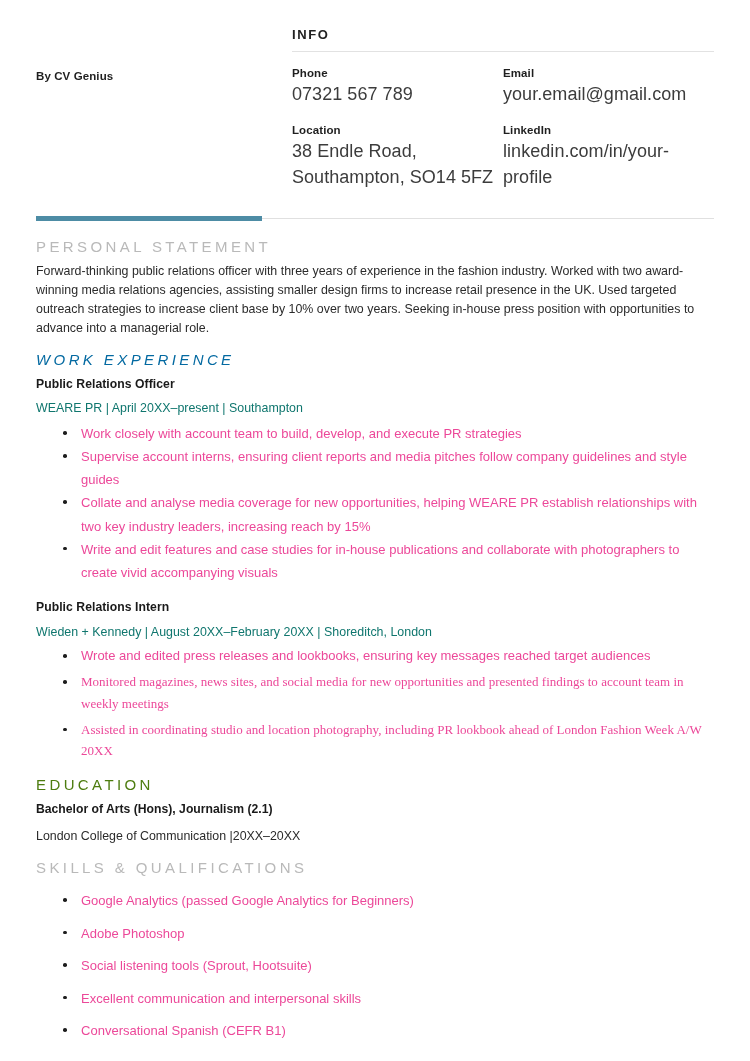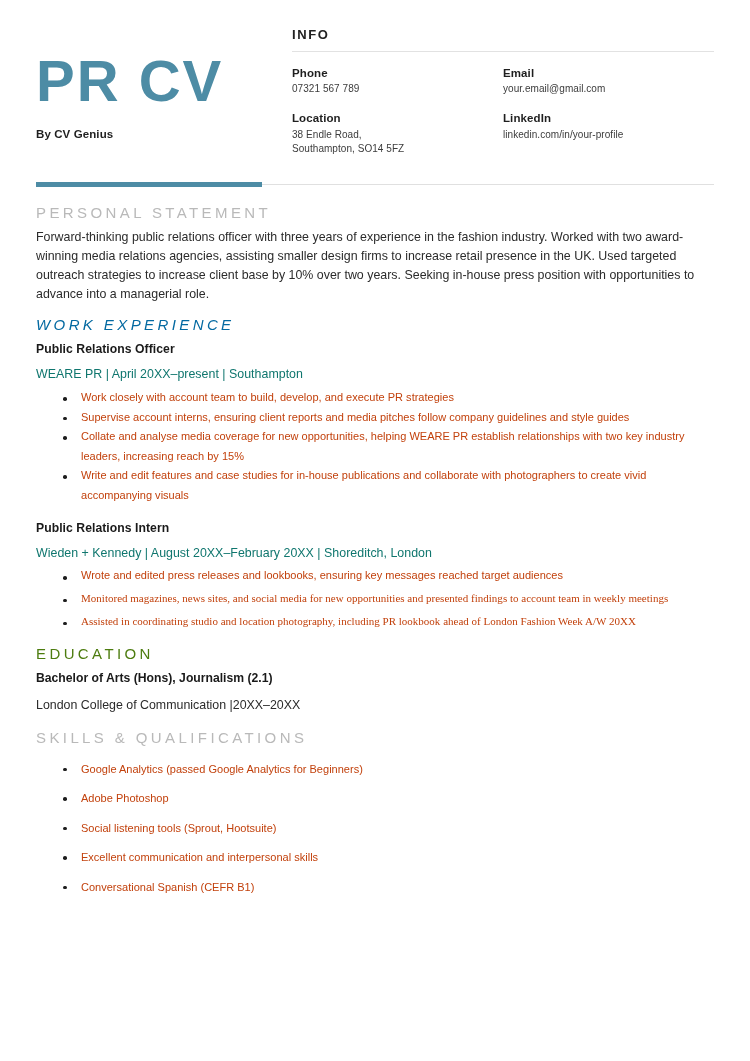--- a/index.html
+++ b/index.html
@@ -81,21 +81,21 @@
     padding-bottom: 14px;
   }
   .info-label {
     font-size: 11.5px;
     font-weight: bold;
     color: #1f1f1f;
     line-height: 1.5;
     letter-spacing: 0.1px;
   }
   .info-value {
-    font-size: 10px;
+    font-size: 18px;
     color: #3c3c3c;
     line-height: 1.42;
     letter-spacing: 0.05px;
   }
 
   
   .header-divider {
     position: relative;
     height: 5px;
     margin: 12px 36px 0 36px;
@@ -159,22 +159,22 @@
     letter-spacing: 0.02px;
   }
 
   ul.bullets {
     list-style: none;
     margin: 0;
     padding: 0;
   }
   ul.bullets li {
     position: relative;
-    font-size: 11px;
-    color: #c2410c;
+    font-size: 13px;
+    color: #ec4899;
     line-height: 1.78;
     padding-left: 45px;
     margin: 0;
     letter-spacing: 0.01px;
   }
   ul.bullets li::before {
     content: "";
     position: absolute;
     left: 27px;
     top: 9px;
@@ -207,21 +207,20 @@
   .sec-skills .section-heading { margin-bottom: 14px; }
 </style>
 </head>
 <body>
 
 <div class="page">
 
   <div class="header">
 
     <div class="header-left">
-      <div class="cv-title" style="color: rgb(77, 140, 165);">PR CV</div>
       <div class="cv-byline">By CV Genius</div>
     </div>
 
     <div class="header-right">
       <div class="info-heading">INFO</div>
       <div class="info-rule"></div>
       <div class="info-grid">
 
         <div class="info-col">
           <div class="info-label">Phone</div>

